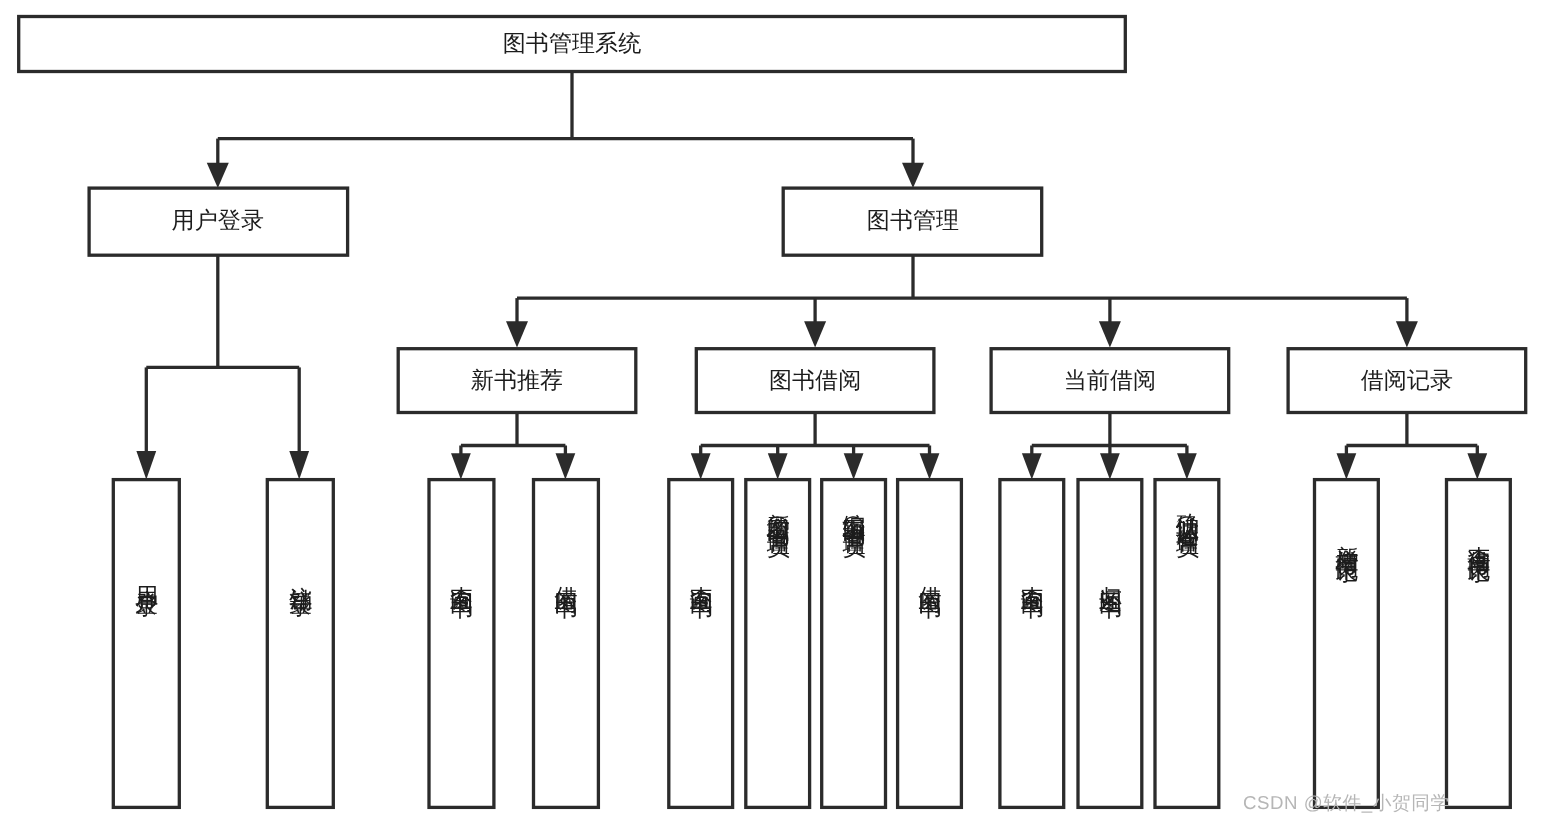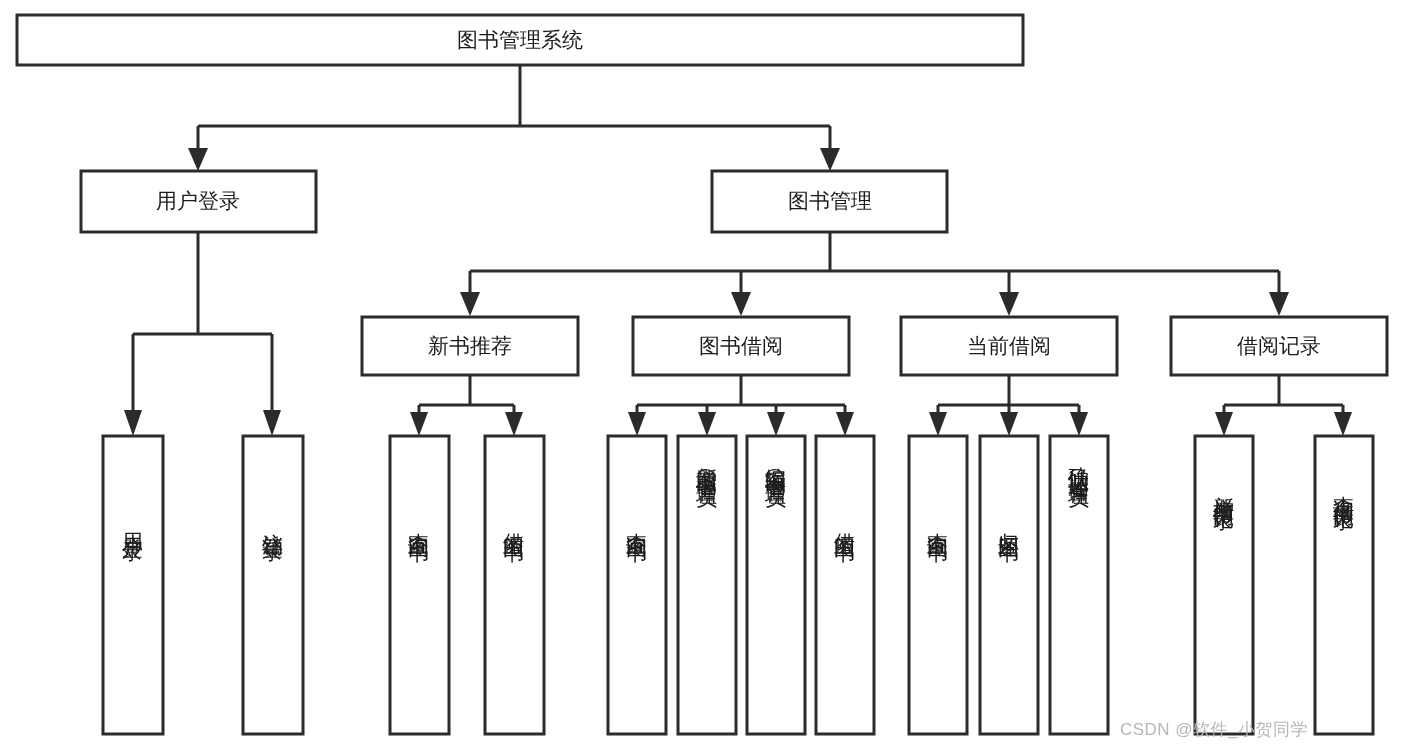--- a/index.html
+++ b/index.html
@@ -54,21 +54,21 @@
     font-family: "Liberation Sans", "DejaVu Sans", sans-serif;
     font-size: 21px;
     fill: #1c1c1c;
     writing-mode: vertical-rl;
     text-orientation: upright;
     letter-spacing: 3px;
     white-space: pre;
   }
   .watermark {
     position: absolute;
-    right: 28px;
+    right: 18px;
     bottom: 6px;
     font-family: "Liberation Sans", "DejaVu Sans", sans-serif;
     font-size: 17px;
     color: #b6b6b6;
     letter-spacing: 0.5px;
     user-select: none;
     pointer-events: none;
     white-space: nowrap;
   }
 </style>

